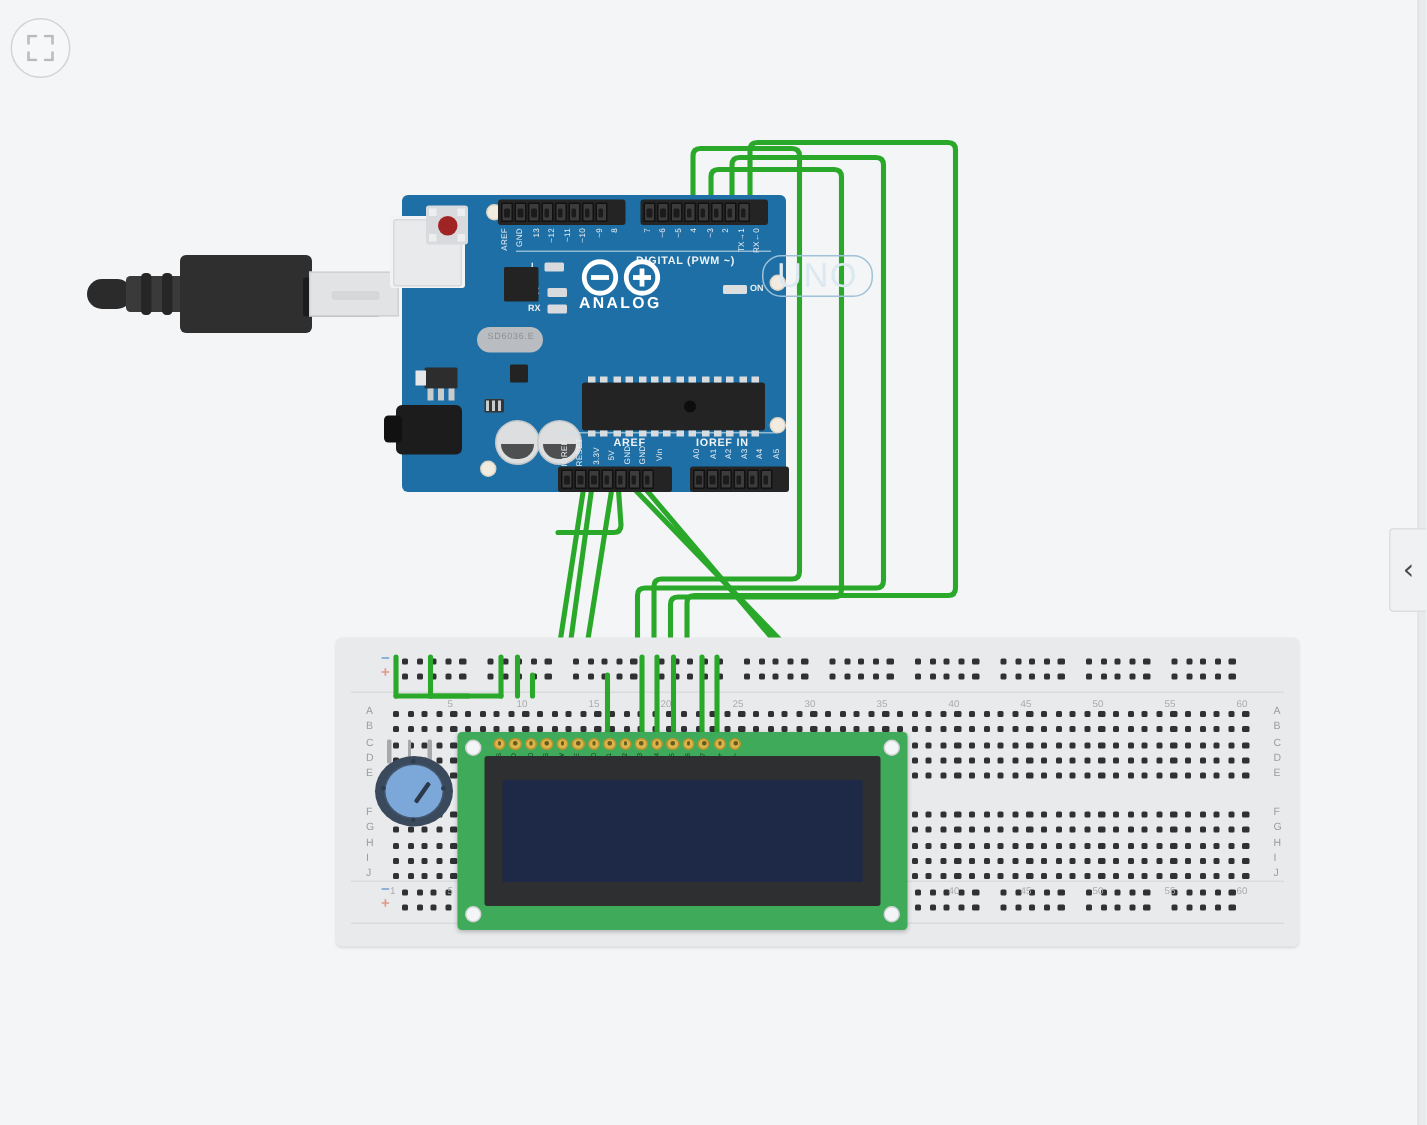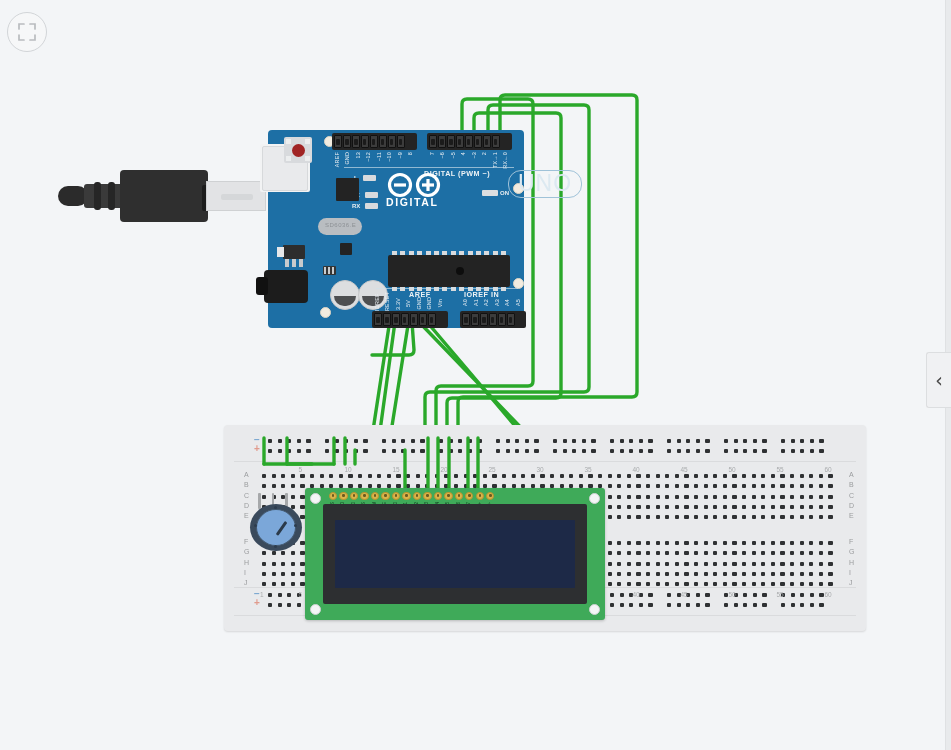--- a/index.html
+++ b/index.html
@@ -241,21 +241,21 @@
       <svg width="58" height="26" viewBox="0 0 58 26">
         <g fill="none" stroke="#ffffff" stroke-width="3.2">
           <circle cx="15" cy="13" r="10.5"></circle>
             <circle cx="43" cy="13" r="10.5"></circle>
         </g>
         <rect x="9" y="11.4" width="12" height="3.2" fill="#ffffff"></rect>
         <rect x="37" y="11.4" width="12" height="3.2" fill="#ffffff"></rect>
         <rect x="41.4" y="7" width="3.2" height="12" fill="#ffffff"></rect>
       </svg>
     </div>
-    <div class="brand">DIGITAL</div>
+    <div class="brand">ANALOG</div>
     <div class="unotxt">UNO</div>
 
     <div class="ledlbl" style="left:86px;top:45px;">L</div>
     <div class="led" style="left:95px;top:45px;"></div>
     <div class="ledlbl" style="left:84px;top:62px;">TX</div>
     <div class="led" style="left:97px;top:62px;"></div>
     <div class="ledlbl" style="left:84px;top:73px;">RX</div>
     <div class="led" style="left:97px;top:73px;"></div>
     <div class="onled" style="left:214px;top:60px;"></div>
     <div class="onlbl" style="left:232px;top:60px;">ON</div>

